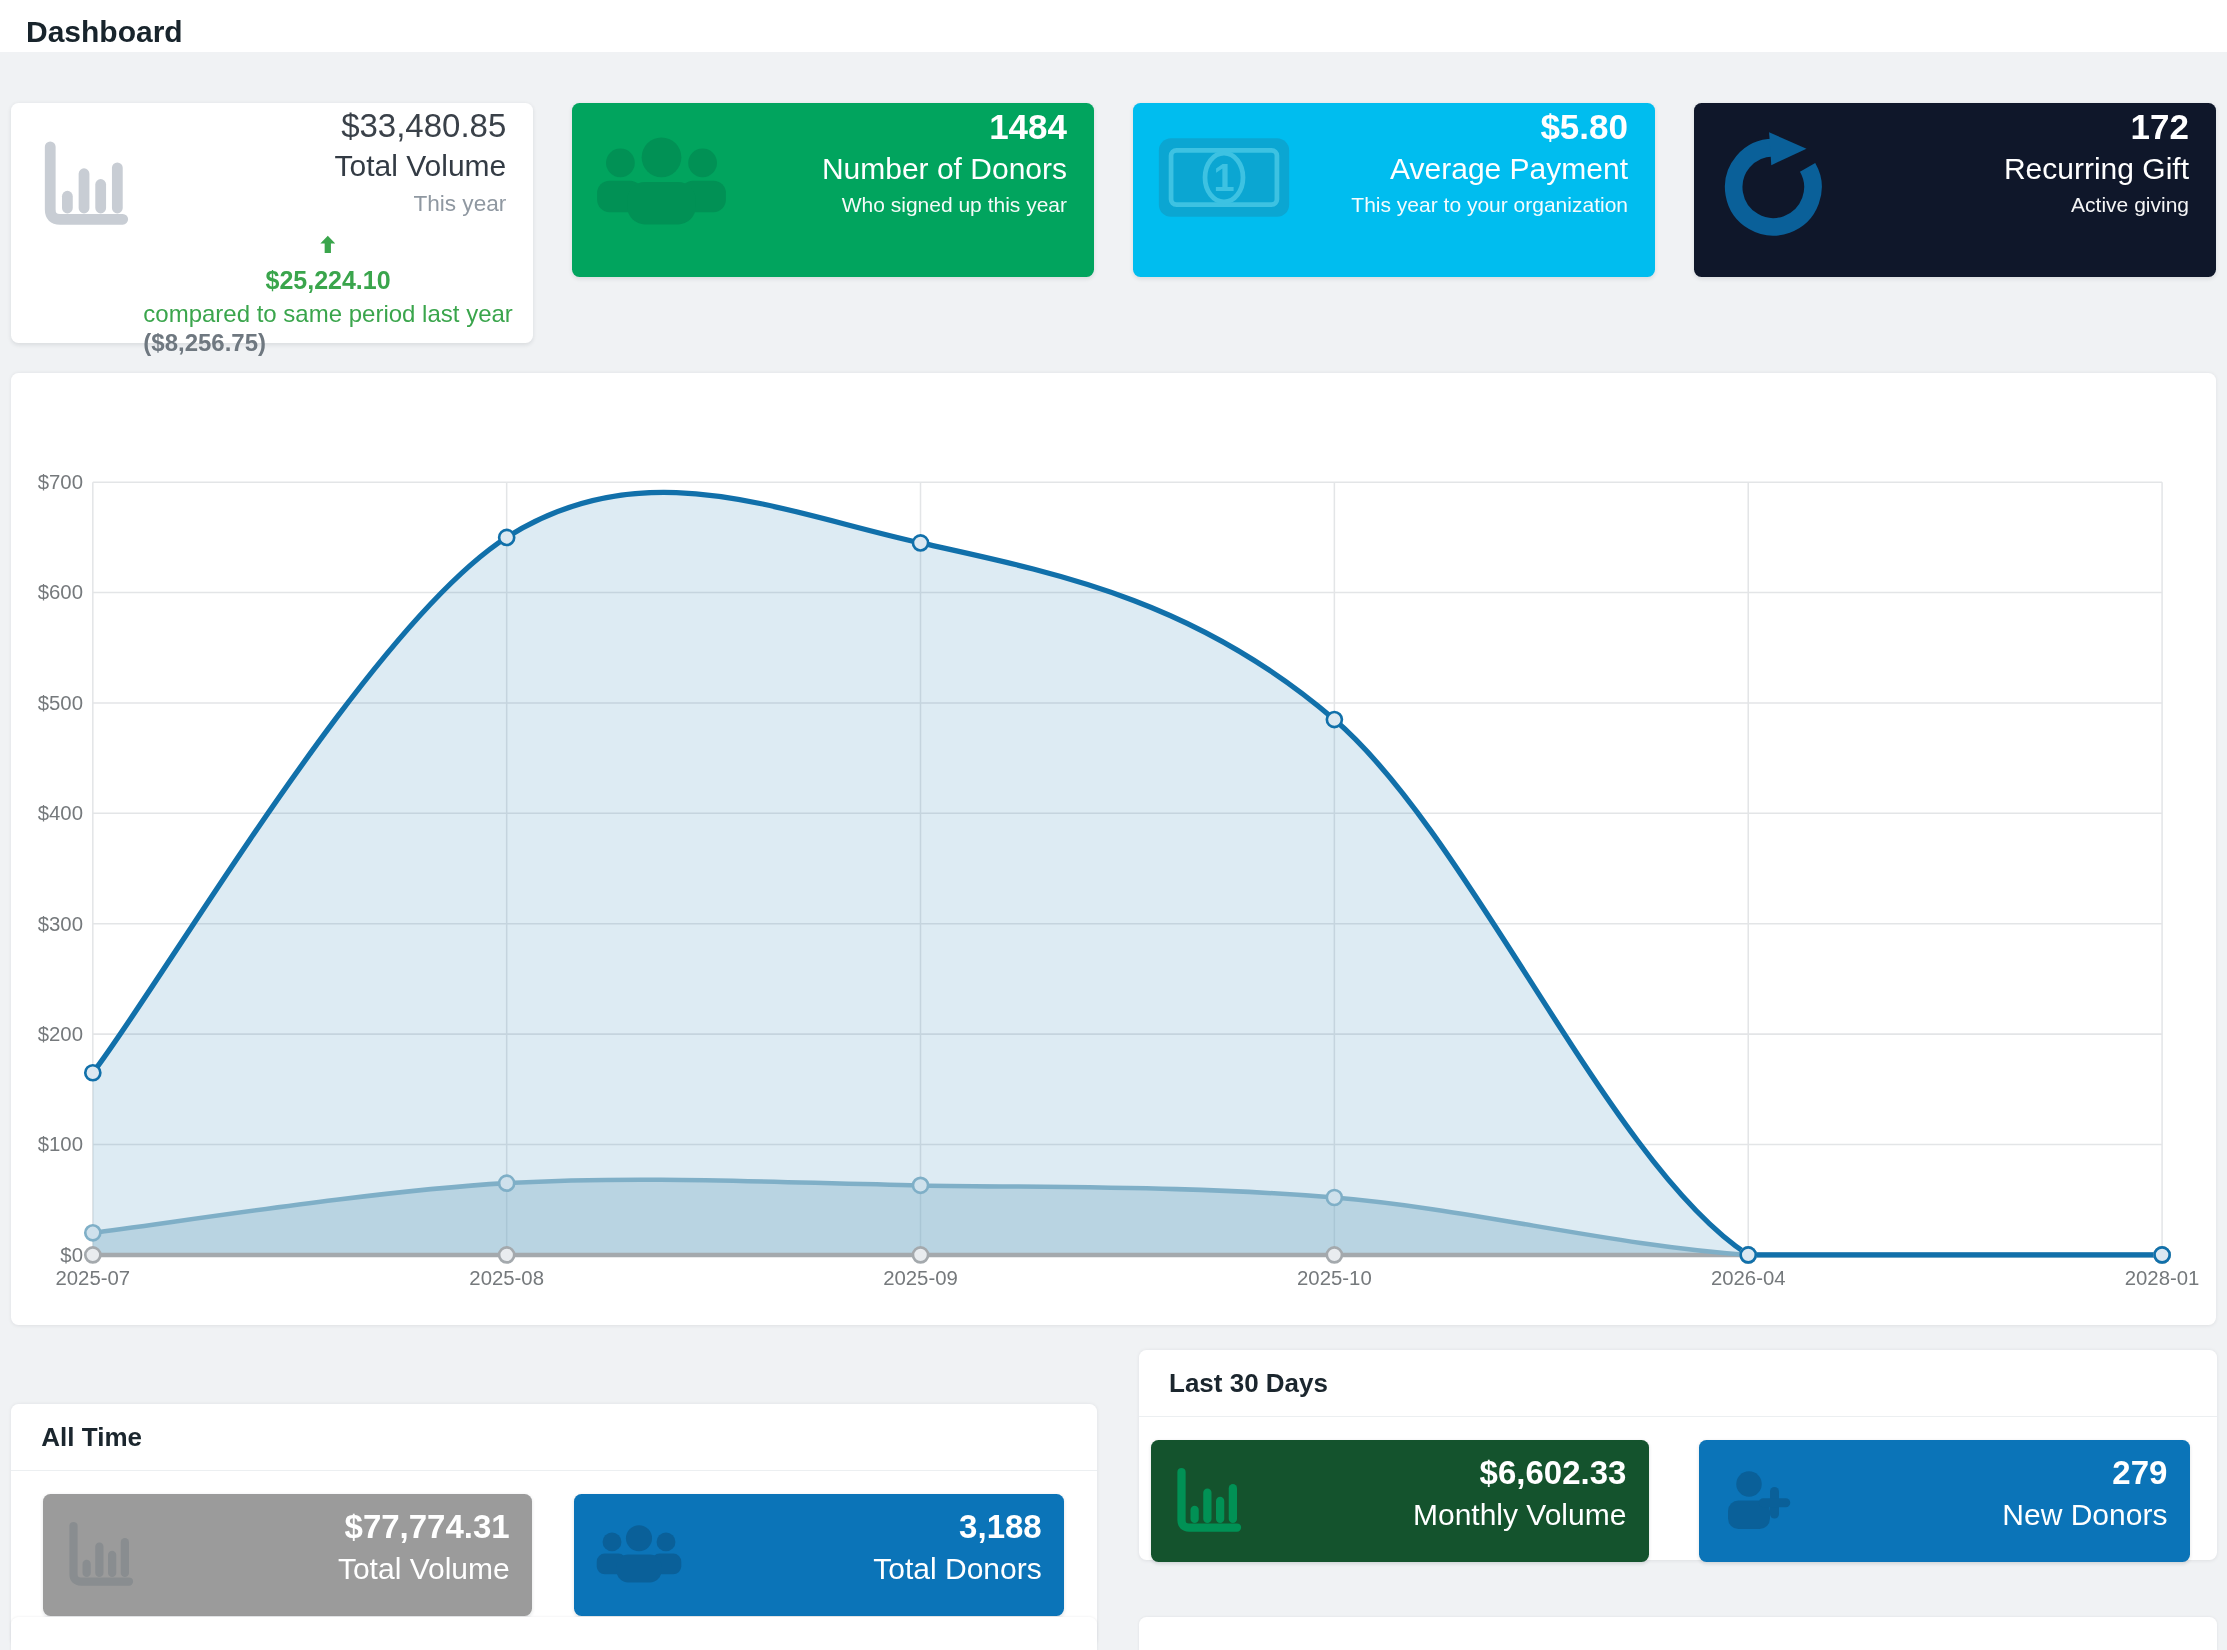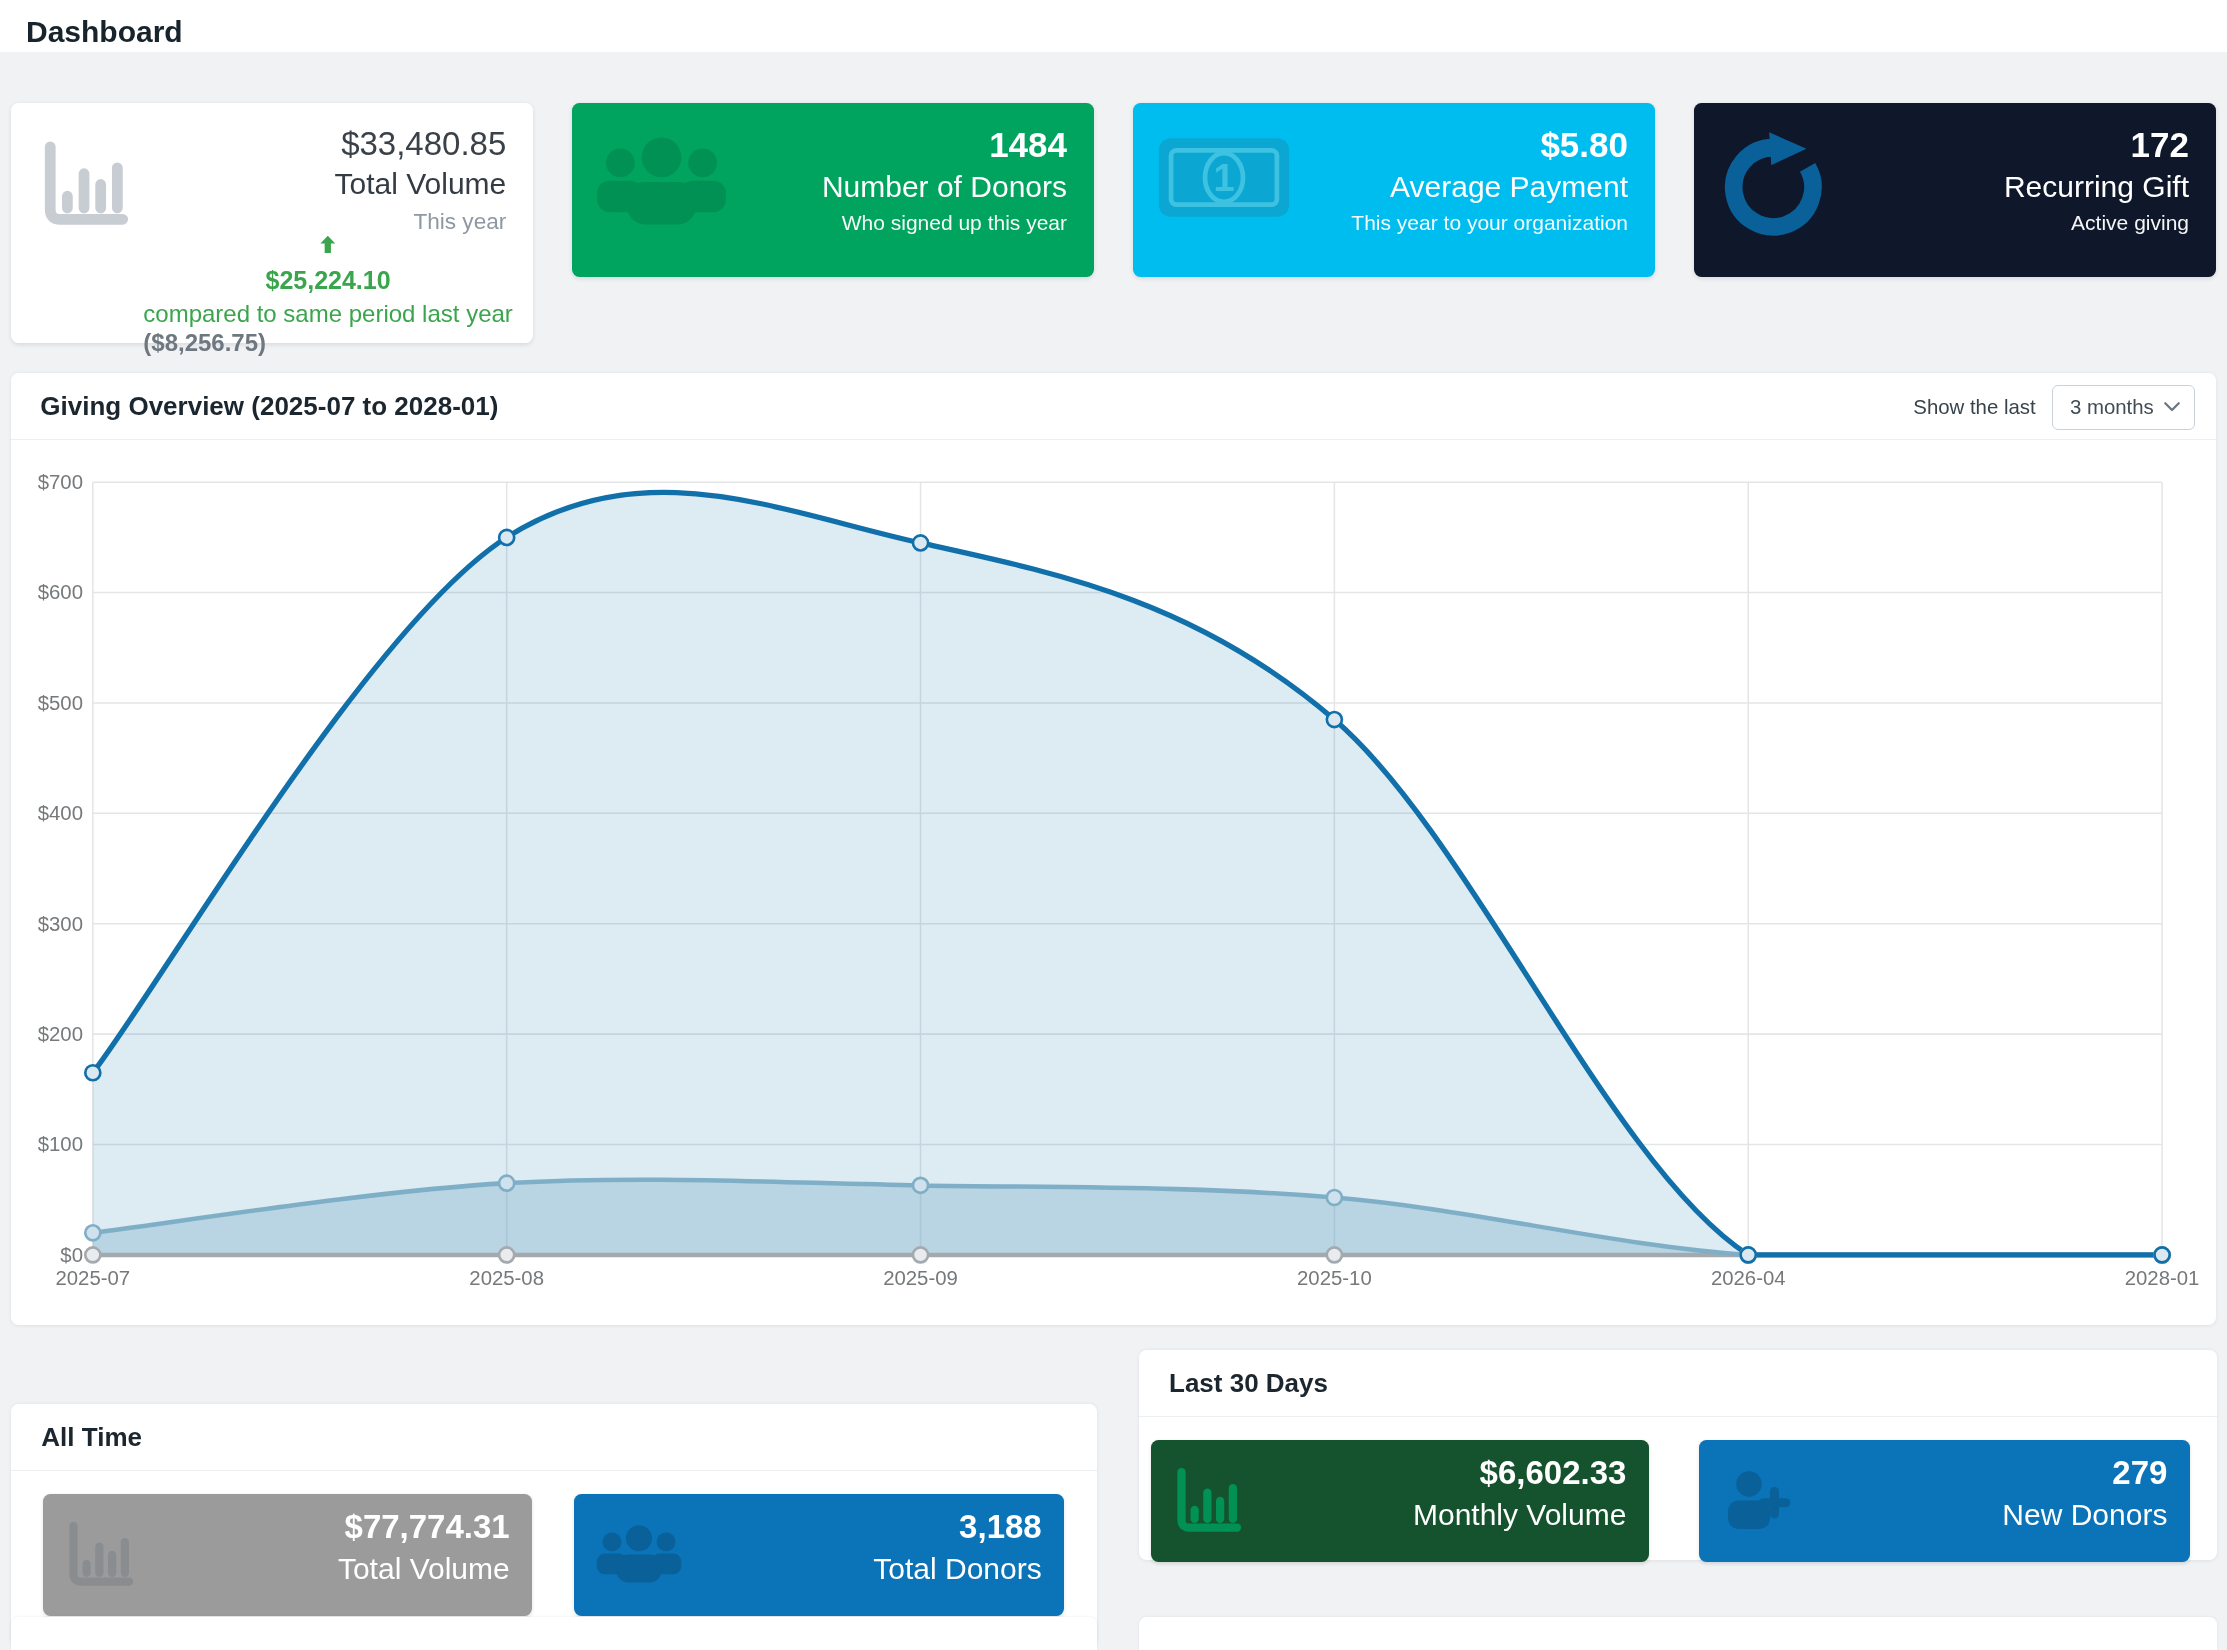--- a/index.html
+++ b/index.html
@@ -10,21 +10,21 @@
     -webkit-font-smoothing:antialiased;
   }
   .topbar{position:absolute;left:0;top:0;width:2227px;height:52px;background:#ffffff;}
   .page-title{position:absolute;left:26px;top:15px;font-size:30px;font-weight:700;color:#18242c;}
 
   
   .stat-card{position:absolute;top:103px;width:522px;height:174px;border-radius:7.5px;
     box-shadow:0 1.5px 4.5px rgba(20,30,40,.10);color:#ffffff;}
   .stat-card.white{height:240px;background:#ffffff;color:#3a4149;}
   .stat-icon{position:absolute;}
-  .stat-text{position:absolute;top:0;right:27px;display:flex;flex-direction:column;align-items:flex-end;padding-top:20px;}
+  .stat-text{position:absolute;top:0;right:27px;display:flex;flex-direction:column;align-items:flex-end;padding-top:2px;}
   .stat-value{font-size:35px;font-weight:600;line-height:1.25;}
   .stat-label{font-size:30px;font-weight:400;line-height:1.35;}
   .stat-sub{font-size:21px;font-weight:400;line-height:1.5;opacity:.96;}
   .white .stat-value{font-size:33px;font-weight:400;color:#3a4149;}
   .white .stat-label{color:#333b44;}
   .white .stat-sub{font-size:22.6px;color:#8b949e;}
   .comparison{position:absolute;left:132px;top:130px;line-height:1.18;}
   .comparison .row{display:flex;align-items:center;gap:10.6px;}
   .comp-amount{font-size:25px;font-weight:700;}
   .comp-text{font-size:24px;font-weight:400;display:block;margin-top:4.5px;}
@@ -166,32 +166,20 @@
       </svg>
   </div>
   <div class="stat-text">
     <div class="stat-value">172</div>
     <div class="stat-label">Recurring Gift</div>
     <div class="stat-sub">Active giving</div>
   </div>
 </div>
 
 <div class="panel" id="chart-panel">
-  <div class="panel-header">
-    <div class="panel-title">Giving Overview (2025-07 to 2028-01)</div>
-    <div class="chart-controls">
-      <span class="controls-label">Show the last</span>
-      <div class="select-box">
-        <span class="select-value">3 months</span>
-        <svg width="18" height="12" viewBox="0 0 24 16">
-          <polyline points="3,3 12,12 21,3" fill="none" stroke="#6b7680" stroke-width="3" stroke-linecap="round" stroke-linejoin="round"></polyline>
-        </svg>
-      </div>
-    </div>
-  </div>
   <svg id="giving-chart" width="2205" height="885" viewBox="0 0 2924 1174">
       <line x1="108" y1="934.5714285714286" x2="2853" y2="934.5714285714286" class="grid"></line>
       <line x1="108" y1="788.1428571428571" x2="2853" y2="788.1428571428571" class="grid"></line>
       <line x1="108" y1="641.7142857142858" x2="2853" y2="641.7142857142858" class="grid"></line>
       <line x1="108" y1="495.28571428571433" x2="2853" y2="495.28571428571433" class="grid"></line>
       <line x1="108" y1="348.8571428571429" x2="2853" y2="348.8571428571429" class="grid"></line>
       <line x1="108" y1="202.42857142857144" x2="2853" y2="202.42857142857144" class="grid"></line>
       <line x1="108" y1="56" x2="2853" y2="56" class="grid"></line>
       <line x1="108" y1="56" x2="108" y2="1081" class="grid"></line>
       <line x1="657" y1="56" x2="657" y2="1081" class="grid"></line>

